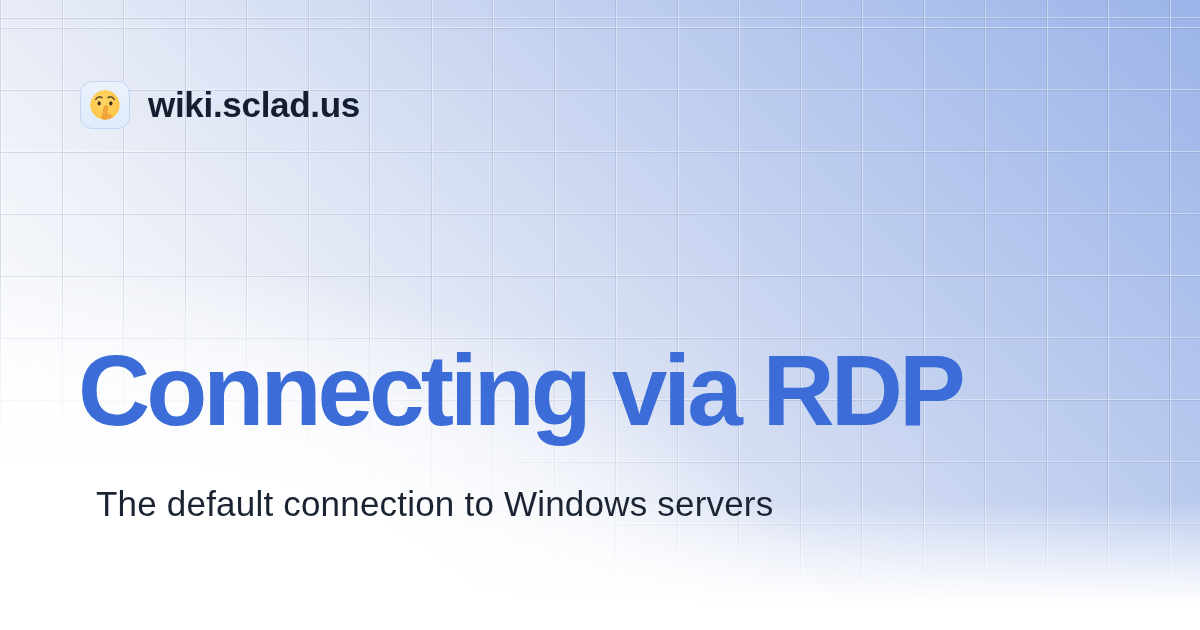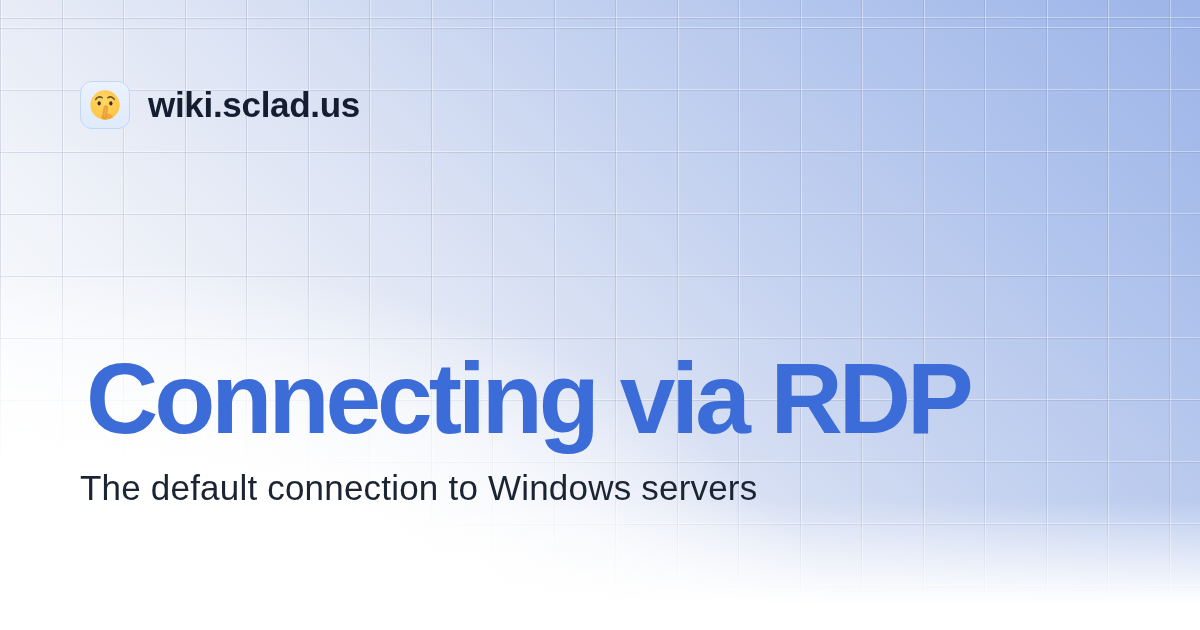--- a/index.html
+++ b/index.html
@@ -40,27 +40,27 @@
     border-radius:12px;
     display:flex;align-items:center;justify-content:center;
   }
   .brand-badge svg{display:block;}
   .brand-name{
     font-size:35px;font-weight:700;color:#151E31;
     letter-spacing:-0.3px;line-height:1.2;
   }
 
   .hero-title{
-    position:absolute;left:78px;top:340px;margin:8px;
+    position:absolute;left:78px;top:340px;margin:0;
     font-size:100px;line-height:100px;font-weight:700;
     letter-spacing:-4px;color:#3C6CD7;white-space:nowrap;
   }
 
   .hero-subtitle{
-    position:absolute;left:80px;top:466px;margin:0;
+    position:absolute;left:80px;top:466px;margin:16px;
     font-size:35px;line-height:44px;font-weight:400;
     color:#1B2433;letter-spacing:0.2px;white-space:nowrap;
   }
 </style>
 </head>
 <body>
 
 <div class="card">
 
   <div class="brand">

